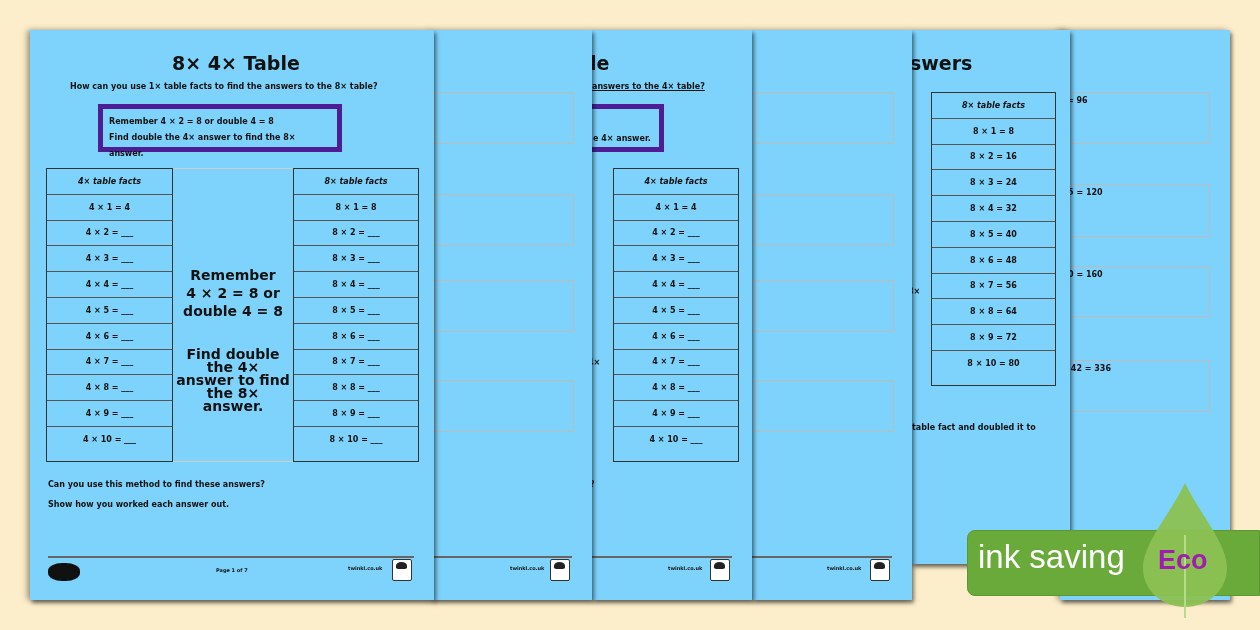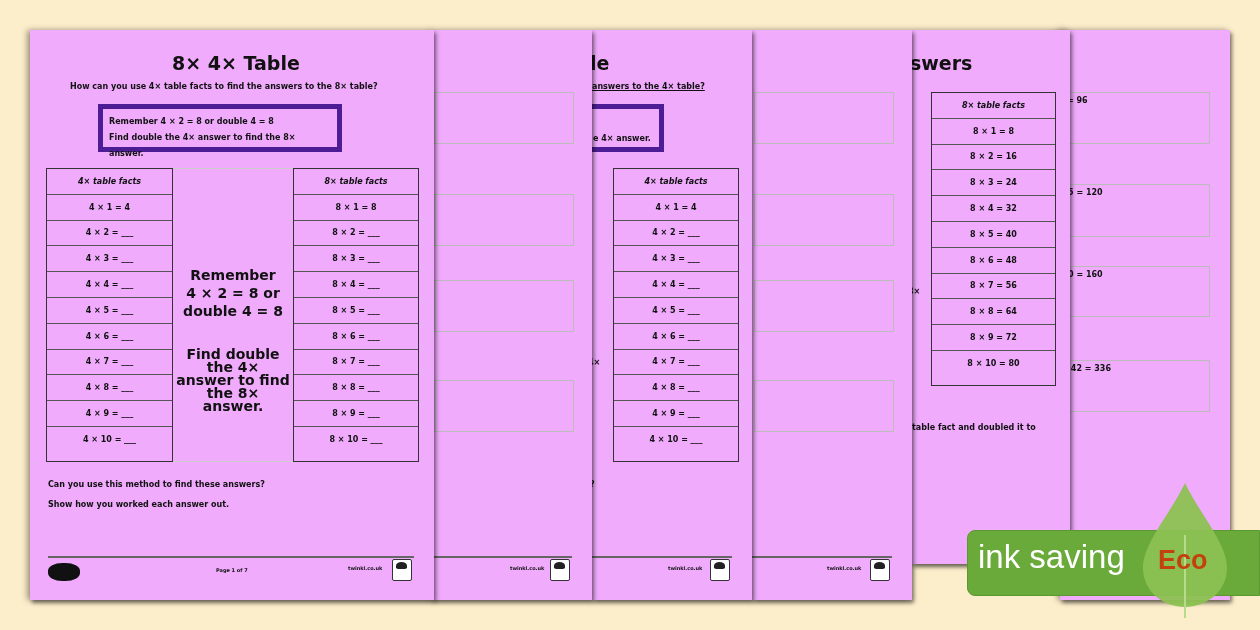--- a/index.html
+++ b/index.html
@@ -1,38 +1,38 @@
 <!DOCTYPE html>
 <html><head>
 <meta charset="utf-8">
 <style>
   html,body{margin:0;padding:0;}
   body{width:1260px;height:630px;background:#fdeecb;position:relative;overflow:hidden;font-family:"DejaVu Sans",sans-serif;color:#111;}
-  .page{position:absolute;background:#f0abfc;box-shadow:-3px 0 6px rgba(0,0,0,.35), 2px 3px 4px rgba(0,0,0,.5);overflow:hidden;}
+  .page{position:absolute;background:#7dd3fc;box-shadow:-3px 0 6px rgba(0,0,0,.35), 2px 3px 4px rgba(0,0,0,.5);overflow:hidden;}
   .p-title{position:absolute;font-family:"DejaVu Sans",sans-serif;font-weight:bold;font-size:19px;}
   .p-sub{position:absolute;font-size:8px;font-weight:bold;white-space:nowrap;}
   .hint-box{position:absolute;border:5px solid #4c1d95;font-size:8px;font-weight:bold;padding:5px 6px;line-height:16px;box-sizing:border-box;}
   .tbl{position:absolute;border:1.5px solid #333;box-sizing:border-box;}
   .tbl .cell{height:25.8px;border-bottom:1px solid #555;font-size:8px;font-weight:bold;display:flex;align-items:center;justify-content:center;box-sizing:border-box;}
   .tbl .cell:last-child{border-bottom:none;}
   .tbl .cell.head{font-style:italic;}
   .mid-note{position:absolute;font-size:14px;font-weight:bold;text-align:center;line-height:18px;}
   .q-text{position:absolute;font-size:8px;font-weight:bold;white-space:nowrap;}
   .footer-line{position:absolute;height:2px;background:#666;}
   .footer-page{position:absolute;font-size:5px;font-weight:bold;}
   .footer-brand{position:absolute;font-size:5px;font-weight:bold;}
   .footer-badge{position:absolute;width:18px;height:20px;border:1px solid #333;border-radius:2px;background:#fff;}
   .footer-badge:before{content:"";position:absolute;left:3px;top:2px;width:11px;height:7px;background:#222;border-radius:50% 50% 20% 20%;}
   .logo-blob{position:absolute;width:32px;height:18px;background:#111;border-radius:45%;}
   .ans-box{position:absolute;border:1px solid #bbb;box-sizing:border-box;font-size:8px;font-weight:bold;padding:3px 2px;}
   .frag{position:absolute;font-size:8px;font-weight:bold;white-space:nowrap;}
   .eco{position:absolute;left:967px;top:530px;width:293px;height:66px;background:#6aaa3a;border-radius:8px 0 0 8px;border:1px solid #5b9830;box-sizing:border-box;}
   .eco-text{position:absolute;left:978px;top:538px;color:#fff;font-size:33px;font-family:"Liberation Sans",sans-serif;}
   .eco-leaf{position:absolute;left:1141px;top:483px;}
-  .eco-label{position:absolute;left:1158px;top:545px;color:#c2410c;font-weight:bold;font-size:27px;font-family:"Liberation Sans",sans-serif;}
+  .eco-label{position:absolute;left:1158px;top:545px;color:#a21caf;font-weight:bold;font-size:27px;font-family:"Liberation Sans",sans-serif;}
 </style>
 </head>
 <body>
 
 <div class="page" style="left:1060px;top:30px;width:170px;height:570px;">
   <div class="ans-box" style="left:-10px;top:62px;width:160px;height:52px;"><span>12 = 96</span></div>
   <div class="ans-box" style="left:-10px;top:154px;width:160px;height:53px;"><span>× 15 = 120</span></div>
   <div class="ans-box" style="left:-10px;top:236px;width:160px;height:51px;"><span>× 20 = 160</span></div>
   <div class="ans-box" style="left:-10px;top:330px;width:160px;height:52px;"><span>8 × 42 = 336</span></div>
 </div>
@@ -95,21 +95,21 @@
   <div class="ans-box" style="left:2px;top:164px;width:140px;height:52px;"></div>
   <div class="ans-box" style="left:2px;top:250px;width:140px;height:52px;"></div>
   <div class="ans-box" style="left:2px;top:350px;width:140px;height:52px;"></div>
   <div class="footer-line" style="left:0;top:526px;width:140px;"></div>
   <div class="footer-brand" style="left:78px;top:535px;">twinkl.co.uk</div>
   <div class="footer-badge" style="left:118px;top:529px;"></div>
 </div>
 
 <div class="page" style="left:30px;top:30px;width:404px;height:570px;">
   <div class="p-title" style="left:142px;top:22px;">8× 4× Table</div>
-  <div class="p-sub" style="left:40px;top:52px;">How can you use 4× table facts to find the answers to the 8× table?</div>
+  <div class="p-sub" style="left:40px;top:52px;">How can you use 1× table facts to find the answers to the 8× table?</div>
   <div class="hint-box" style="left:68px;top:74px;width:244px;height:48px;">
     <div>Remember 4 × 2 = 8 or double 4 = 8</div>
     <div>Find double the 4× answer to find the 8× answer.</div>
   </div>
 
   <div class="tbl" style="left:16px;top:138px;width:127px;height:294px;">
     <div class="cell head">4× table facts</div>
     <div class="cell">4 × 1 = 4</div>
     <div class="cell">4 × 2 = ___</div>
     <div class="cell">4 × 3 = ___</div>

